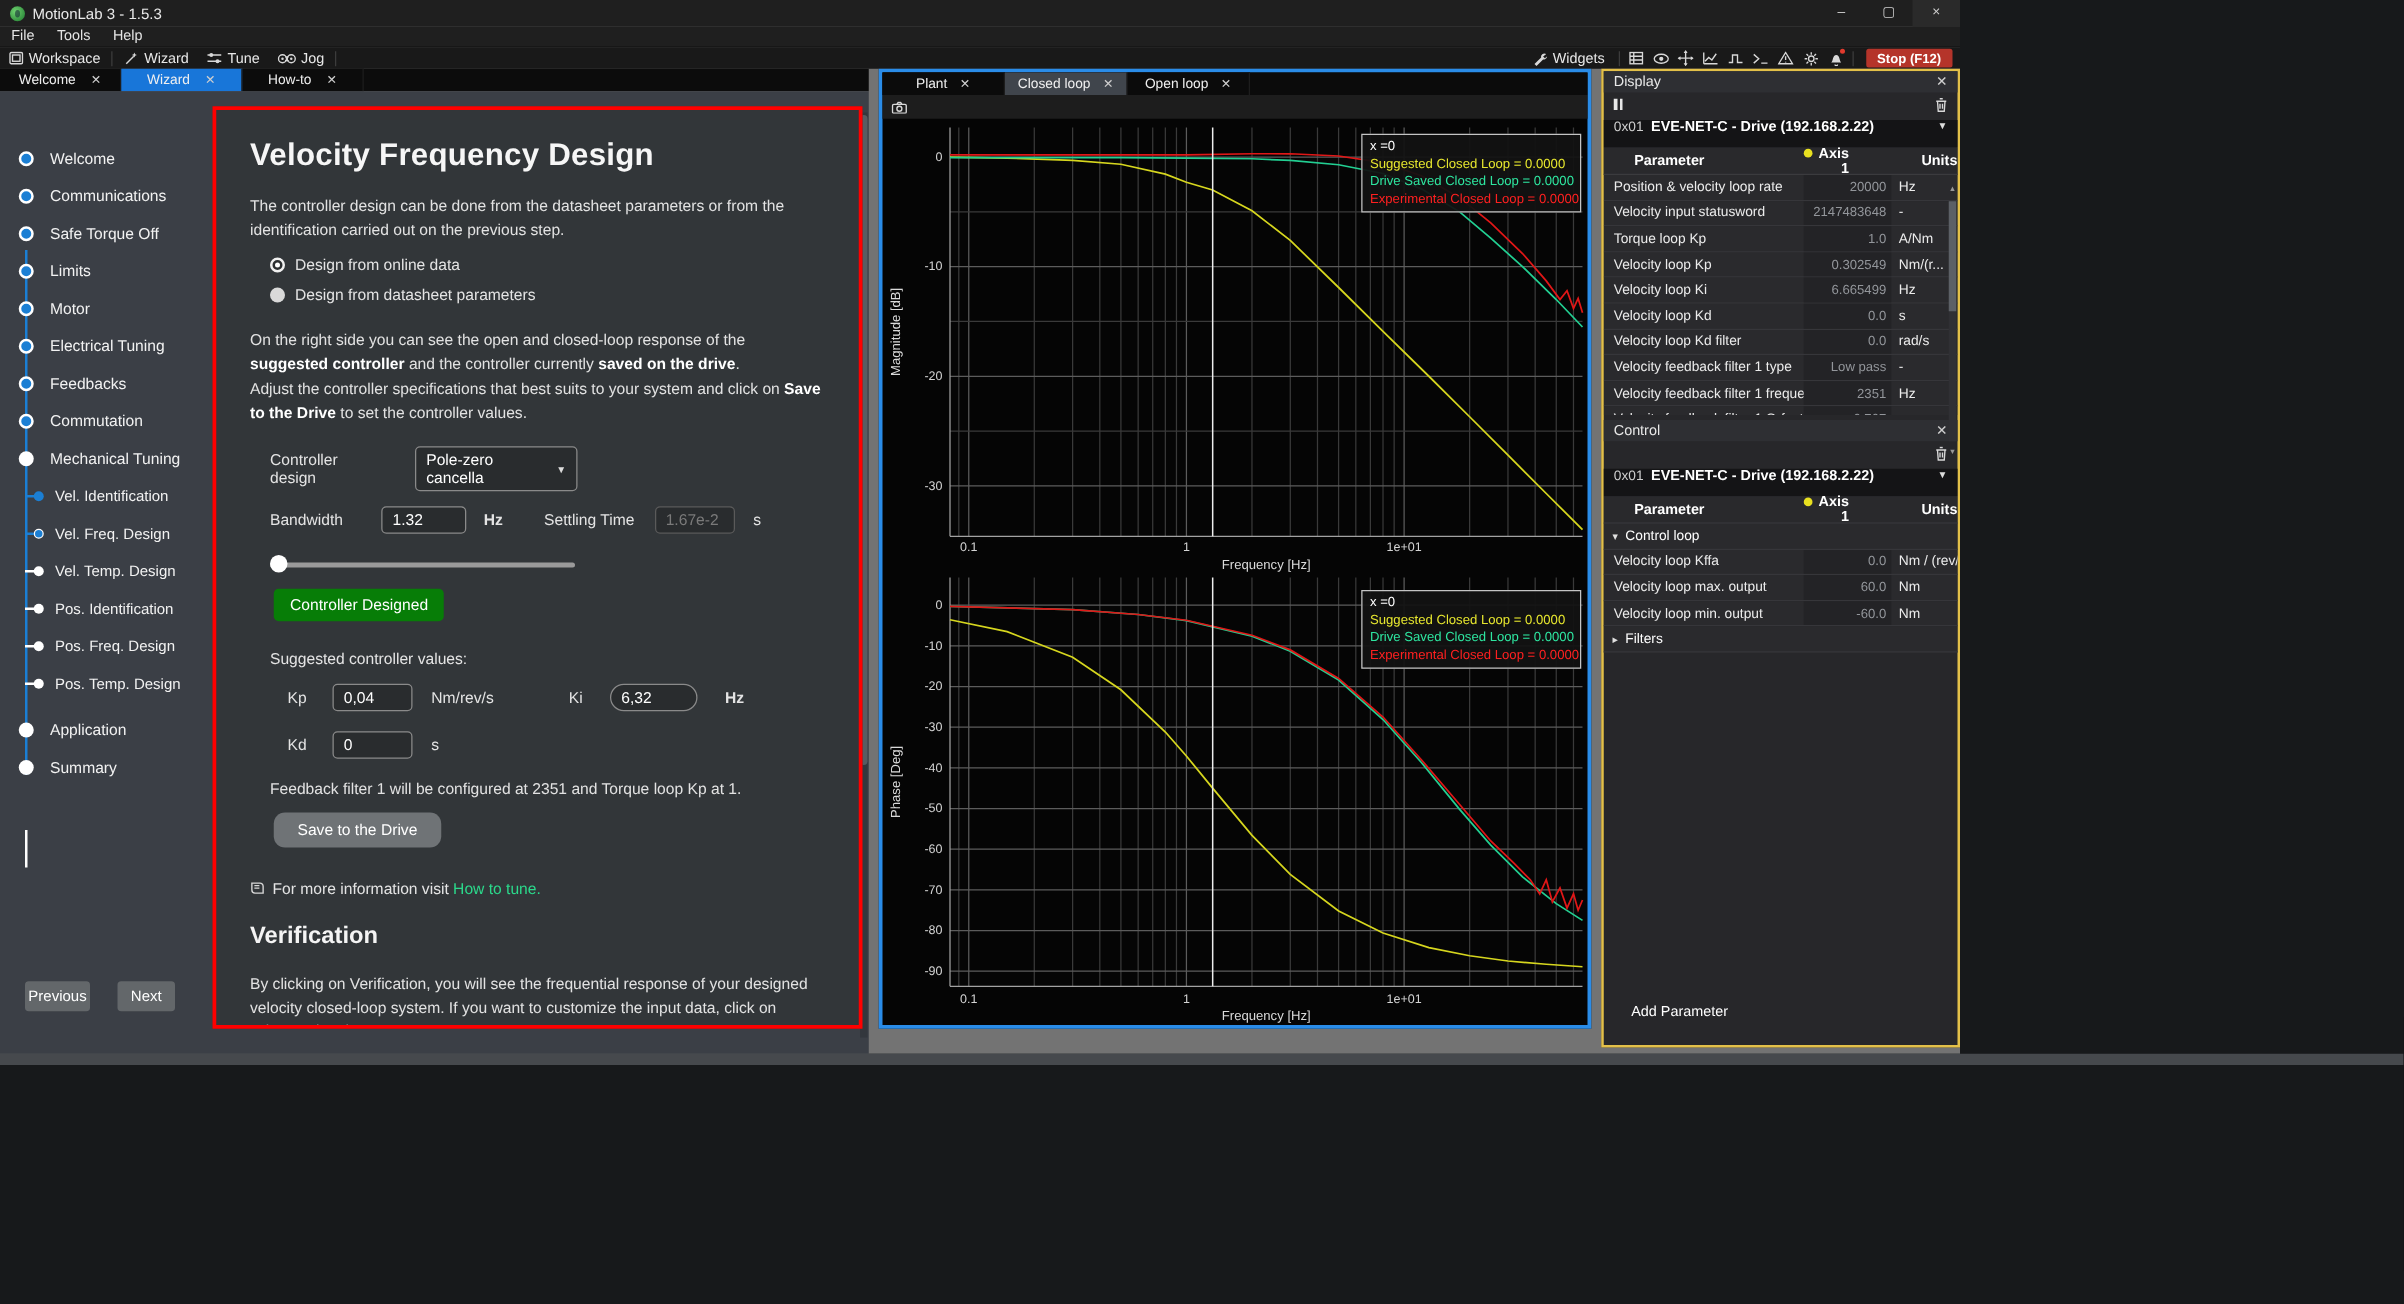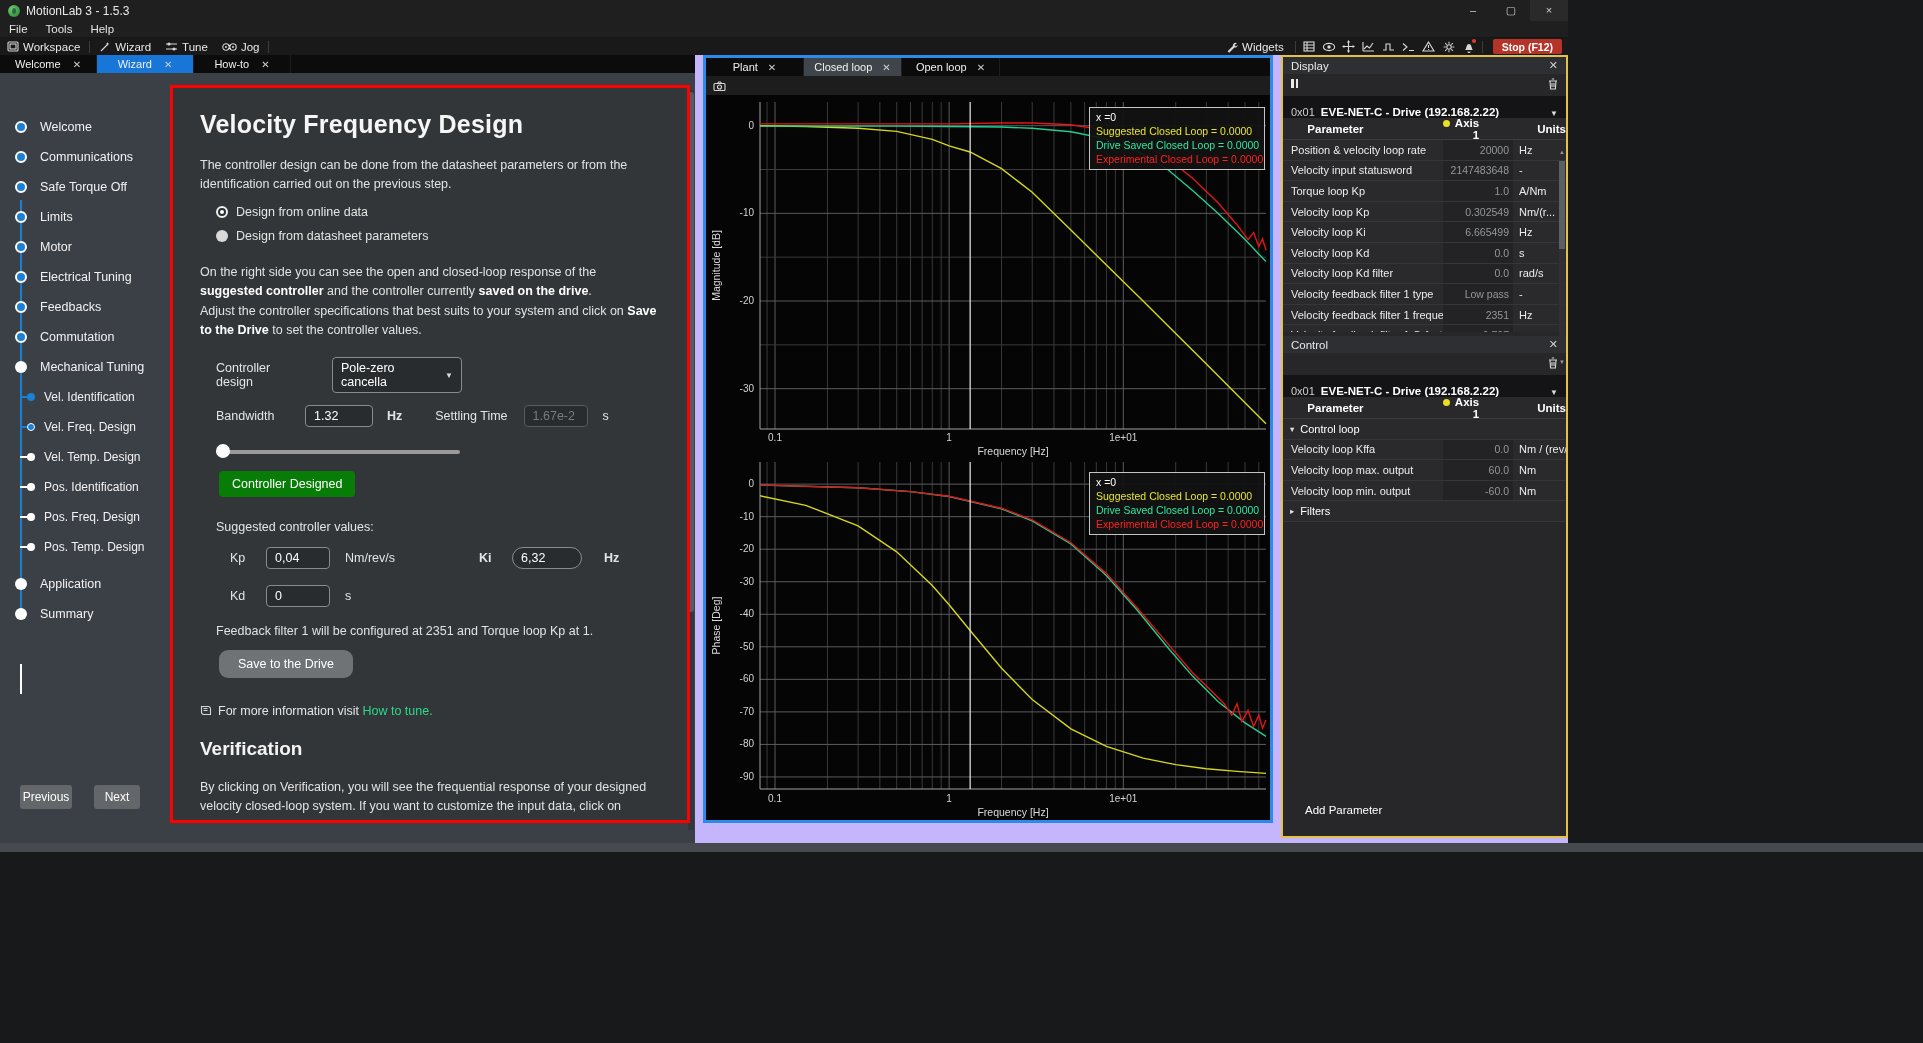--- a/index.html
+++ b/index.html
@@ -1,17 +1,17 @@
 <!DOCTYPE html>
 <html><head>
 <meta charset="utf-8">
 <style>
 html,body{margin:0;padding:0;background:#0e0f10;font-family:"Liberation Sans",sans-serif;}
 #canvas{position:relative;width:1923px;height:1043px;background:#17191b;overflow:hidden;}
-#window{position:absolute;left:0;top:0;width:1568px;height:843px;background:#c4b5fd;}
+#window{position:absolute;left:0;top:0;width:1568px;height:843px;background:#737373;}
 
 #titlebar{position:absolute;left:0;top:0;width:1568px;height:21px;background:#1f1f1f;display:flex;align-items:center;color:#e9e9e9;font-size:12px;}
 #appicon{width:12px;height:12px;border-radius:50%;margin:0 6px 0 8px;background:radial-gradient(circle at 35% 35%,#6fd06f,#1d7a2e);position:relative;}
 #appicon:after{content:"";position:absolute;left:4px;top:3px;width:4px;height:6px;border-radius:50%;background:#123;opacity:.55;}
 #wincontrols{margin-left:auto;display:flex;height:21px;}
 .wc{width:38px;text-align:center;line-height:21px;color:#cfcfcf;font-size:11px;}
 .wc.close{background:#2a2a2a;}
 #menubar{position:absolute;left:0;top:21px;width:1568px;height:16px;background:#1f1f1f;border-bottom:1px solid #161616;display:flex;align-items:center;color:#e4e4e4;font-size:11.5px;}
 .menuitem{padding:0 9px;}
 #toolbar{position:absolute;left:0;top:38px;width:1568px;height:17px;background:#191919;display:flex;align-items:center;color:#e8e8e8;font-size:11.5px;}
@@ -100,21 +100,21 @@
 .curve{fill:none;stroke-width:1.4;}
 .legend{position:absolute;width:176px;background:rgba(18,18,18,.94);border:1px solid #c4c4c4;font-size:10.5px;line-height:1.32;padding:3px 6px;color:#fff;white-space:nowrap;box-sizing:border-box;}
 
 #rightpanel{position:absolute;left:1281px;top:55px;width:287px;height:783px;border:2px solid #e3c049;background:#27272a;box-sizing:border-box;}
 #rpinner{position:absolute;left:0;top:0;right:0;bottom:0;font-size:11.5px;color:#e8e8e8;}
 .rp-title{height:17px;display:flex;justify-content:space-between;align-items:center;padding:0 8px;background:#2e2f33;}
 .rp-title .x{color:#cfcfcf;font-size:11px;}
 .rp-strip{height:19px;display:flex;justify-content:space-between;align-items:center;padding:0 8px;}
 .pausebars{display:flex;gap:2px;}
 .pausebars i{display:block;width:2.5px;height:9px;background:#e8e8e8;}
-.devbar{height:22px;background:#141416;display:flex;align-items:flex-end;padding:0 8px;margin-top:3px;color:#fff;}
+.devbar{height:22px;background:#141416;display:flex;align-items:flex-start;padding:0 8px;margin-top:3px;color:#fff;}
 .devbar .did{color:#cfcfcf;margin-right:6px;font-size:11px;}
 .devbar .dname{font-weight:700;font-size:11.5px;}
 .devbar .car{margin-left:auto;font-size:8px;color:#ddd;}
 .thead{height:21px;display:flex;align-items:center;background:#29292c;border-bottom:1px solid #3b3b3e;font-weight:700;color:#fff;gap:48px;}
 .thead .c1{width:160px;text-align:center;}
 .thead .c2{width:66px;text-align:right;padding-right:2px;}
 .thead .c3{width:44px;padding-left:8px;}
 .axdot{display:inline-block;width:7px;height:7px;border-radius:50%;background:#e8e020;margin-right:5px;}
 .trow{height:19.6px;display:flex;align-items:center;font-size:11px;border-bottom:1px solid #36363a;background:#2a2a2d;}
 .trow .tp{width:152px;padding-left:8px;color:#ececec;white-space:nowrap;overflow:hidden;}
@@ -389,21 +389,21 @@
         <div id="slider">
             <div class="track"></div>
             <div class="knob"></div>
           </div>
         <div id="badge">Controller Designed</div>
         <div id="sugg">Suggested controller values:</div>
         <div class="krow" style="margin-top:13px;">
           <span style="width:20px;">Kp</span>
           <input class="input" style="width: 46px; margin-left: 16px;" value="0,04">
           <span style="margin-left:15px;width:62px;">Nm/rev/s</span>
-          <span style="margin-left:72px;width:18px;font-weight:bold;">Ki</span>
+          <span style="margin-left:48px;width:18px;">Ki</span>
           <input class="input" style="width: 52px; margin-left: 15px; border-radius: 11px;" value="6,32">
           <span style="margin-left:22px;font-weight:700;">Hz</span>
         </div>
         <div class="krow" style="margin-top:16px;align-items:center;">
           <span style="width:20px;">Kd</span>
           <input class="input" style="width: 46px; margin-left: 16px;" value="0">
           <span style="margin-left:15px;">s</span>
         </div>
         <div class="p" style="margin:15px 0 0 16px;">Feedback filter 1 will be configured at 2351 and Torque loop Kp at 1.</div>
         <div id="savebtn">Save to the Drive</div>

